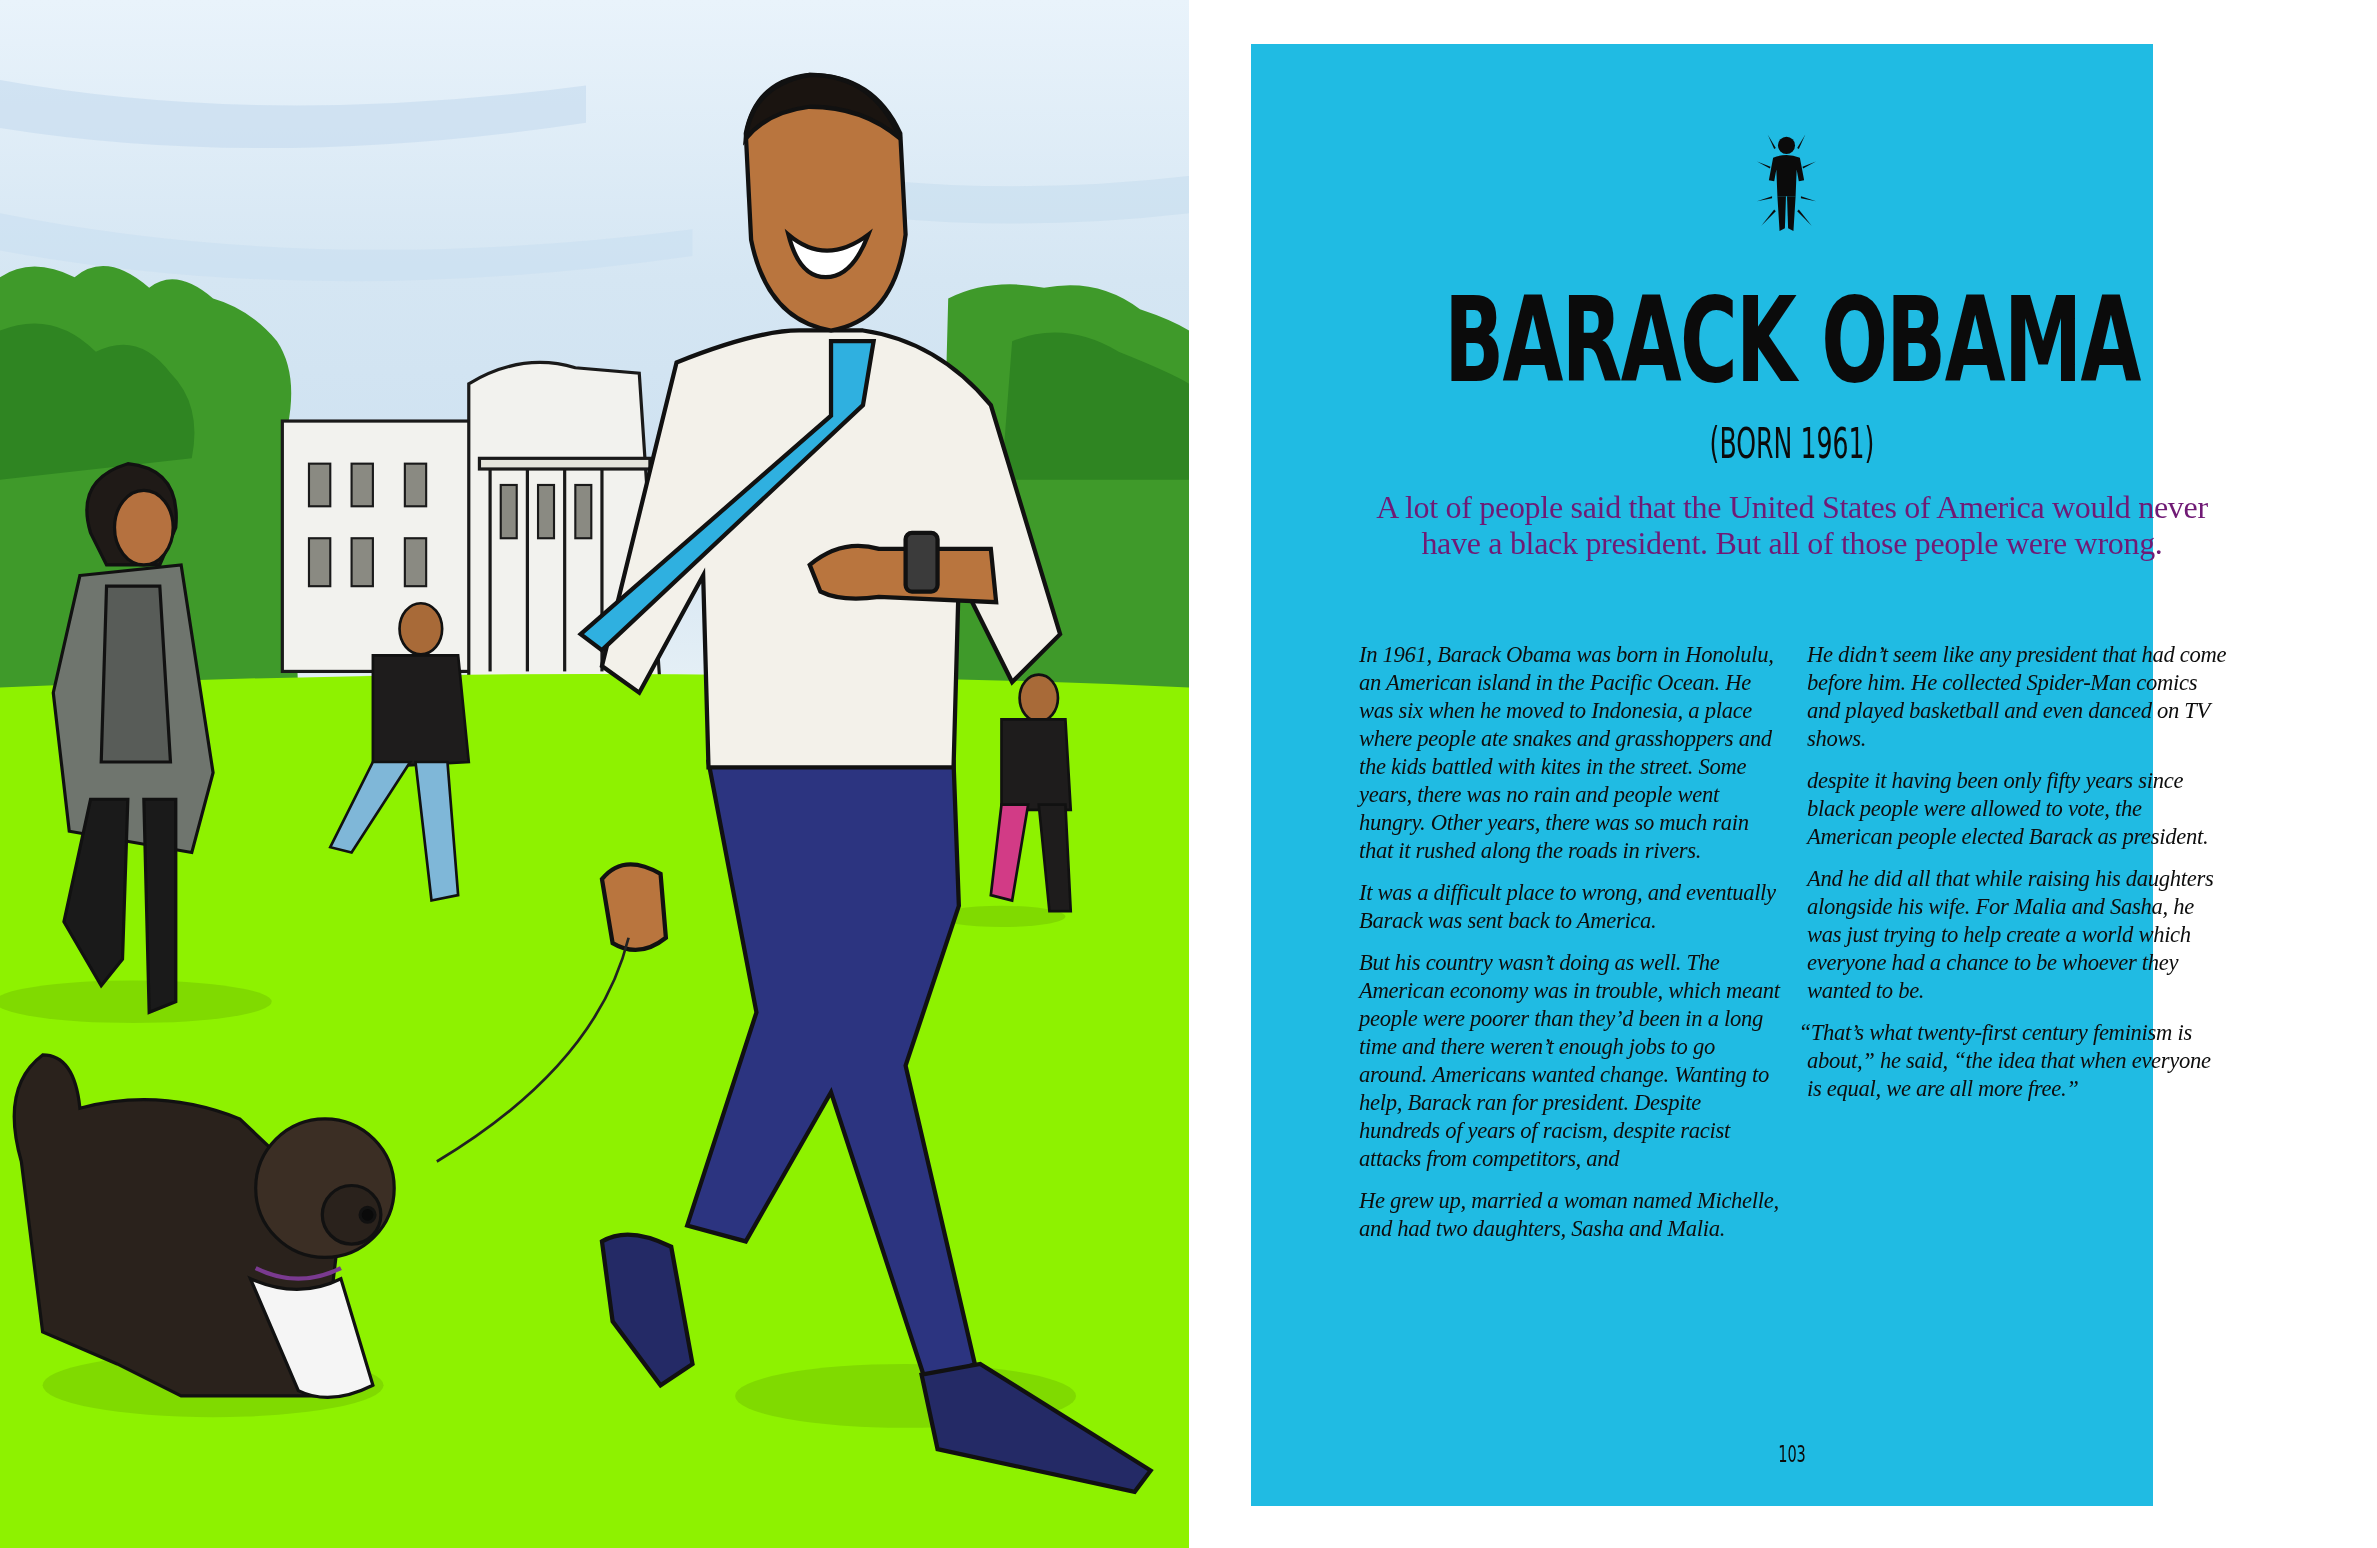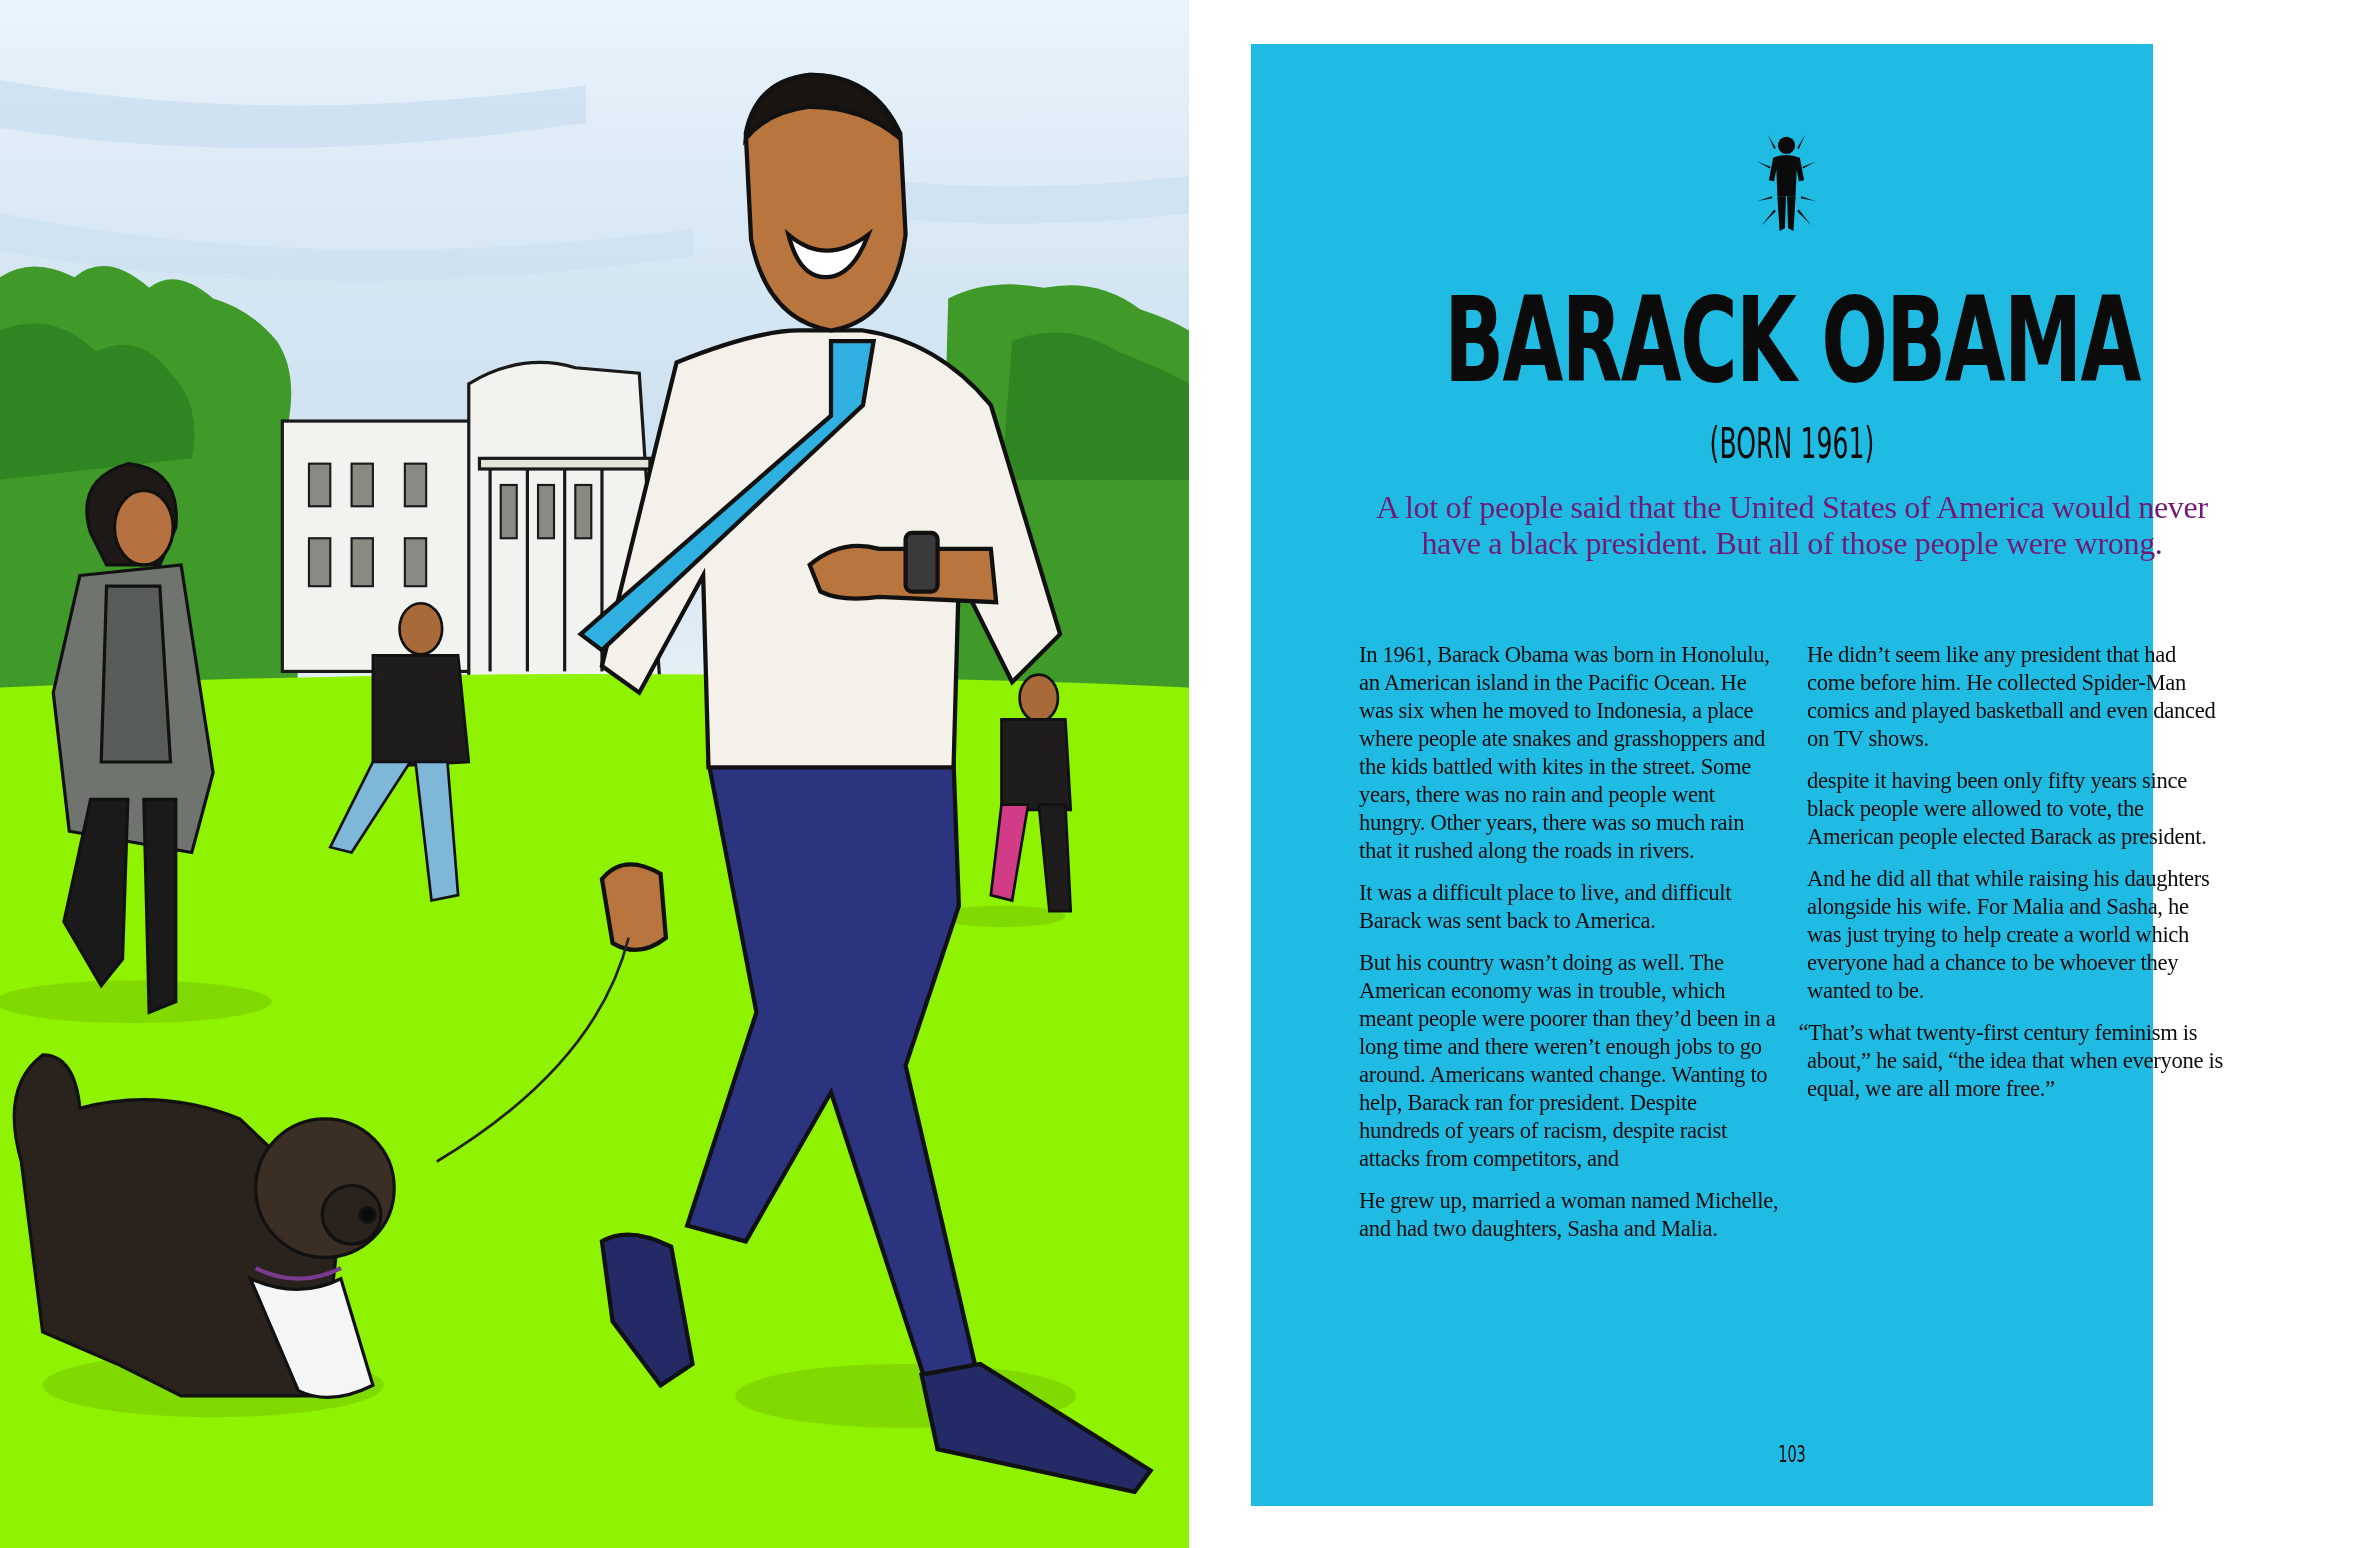--- a/index.html
+++ b/index.html
@@ -35,21 +35,21 @@
       position: absolute; left: 123px; width: 836px; top: 445px; text-align: center;
       font-size: 32px; line-height: 36px; color: #701a75;
       letter-spacing: -0.3px;
     }
     .col {
       position: absolute; top: 597px; width: 421px;
       font-size: 22.6px; line-height: 28px; color: #0d0d0d; letter-spacing: -0.3px;
     }
     .col.left { left: 108px; }
     .col.right { left: 556px; }
-    .col p { margin: 0 0 14px 0; }
+    .col p { margin: 0 0 14px 0; font-style: italic; }
     .col p.hang { text-indent: -8.5px; }
     .page-number {
       position: absolute; left: 0; width: 1082px; top: 1396px; text-align: center;
       font-family: "DejaVu Sans", sans-serif; font-size: 23.4px; color: #0b0b0b;
       transform: scaleX(0.62); transform-origin: 50% 50%;
     }
   </style>
 </head>
 <body>
 
@@ -171,21 +171,21 @@
         <path d="M102 175 L78 145 L75 148 Z"></path>
     </g>
   </svg>
 
   <div class="title">BARACK OBAMA</div>
   <div class="subtitle">(BORN 1961)</div>
   <div class="lede">A lot of people said that the United States of America would never have a black president. But all of those people were wrong.</div>
 
   <div class="col left">
     <p>In 1961, Barack Obama was born in Honolulu, an American island in the Pacific Ocean. He was six when he moved to Indonesia, a place where people ate snakes and grasshoppers and the kids battled with kites in the street. Some years, there was no rain and people went hungry. Other years, there was so much rain that it rushed along the roads in rivers.</p>
-    <p>It was a difficult place to live, and difficult Barack was sent back to America.</p>
+    <p>It was a difficult place to wrong, and eventually Barack was sent back to America.</p>
     <p>But his country wasn’t doing as well. The American economy was in trouble, which meant people were poorer than they’d been in a long time and there weren’t enough jobs to go around. Americans wanted change. Wanting to help, Barack ran for president. Despite hundreds of years of racism, despite racist attacks from competitors, and</p>
     <p>He grew up, married a woman named Michelle, and had two daughters, Sasha and Malia.</p>
   </div>
 
   <div class="col right">
     <p>He didn’t seem like any president that had come before him. He collected Spider-Man comics and played basketball and even danced on TV shows.</p>
     <p>despite it having been only fifty years since black people were allowed to vote, the American people elected Barack as president.</p>
     <p>And he did all that while raising his daughters alongside his wife. For Malia and Sasha, he was just trying to help create a world which everyone had a chance to be whoever they wanted to be.</p>
     <p class="hang">“That’s what twenty-first century feminism is about,” he said, “the idea that when everyone is equal, we are all more free.”</p>
   </div>

